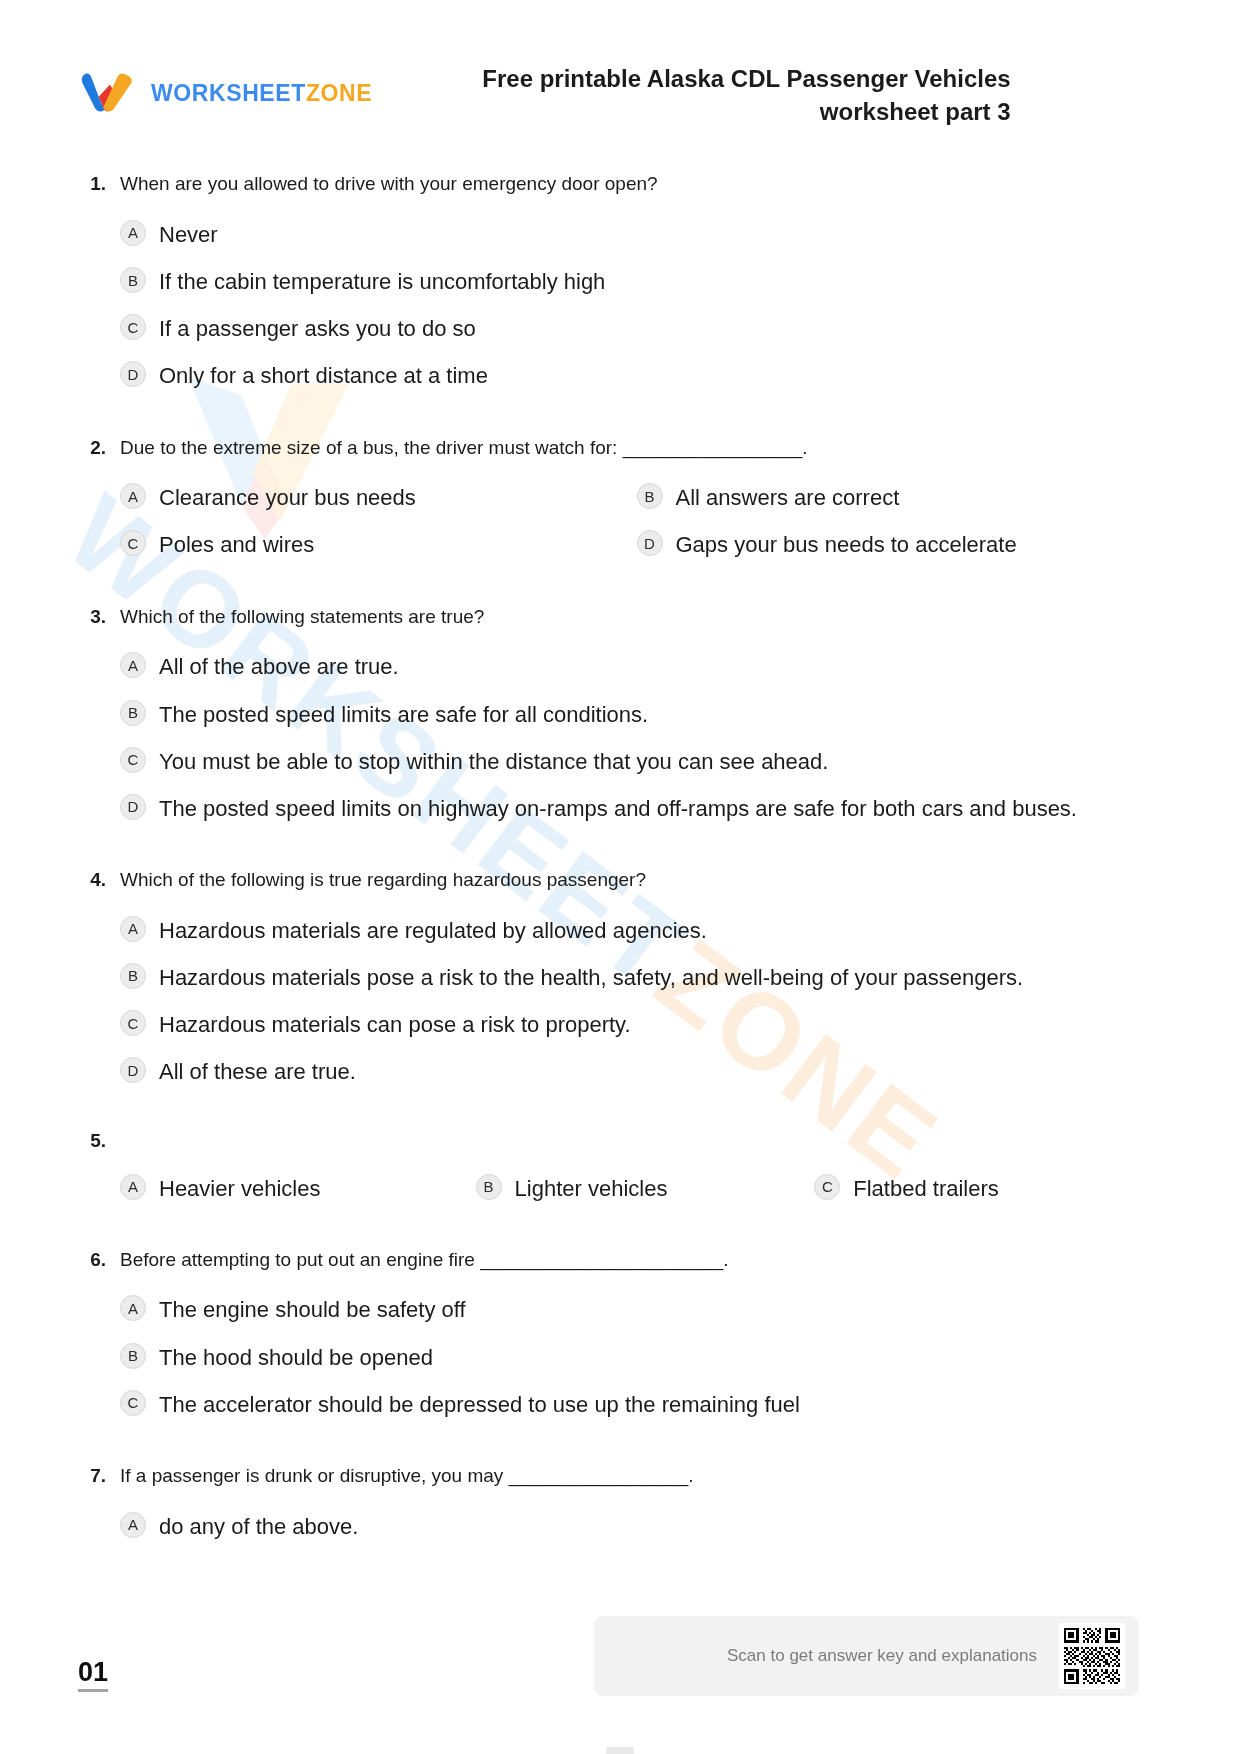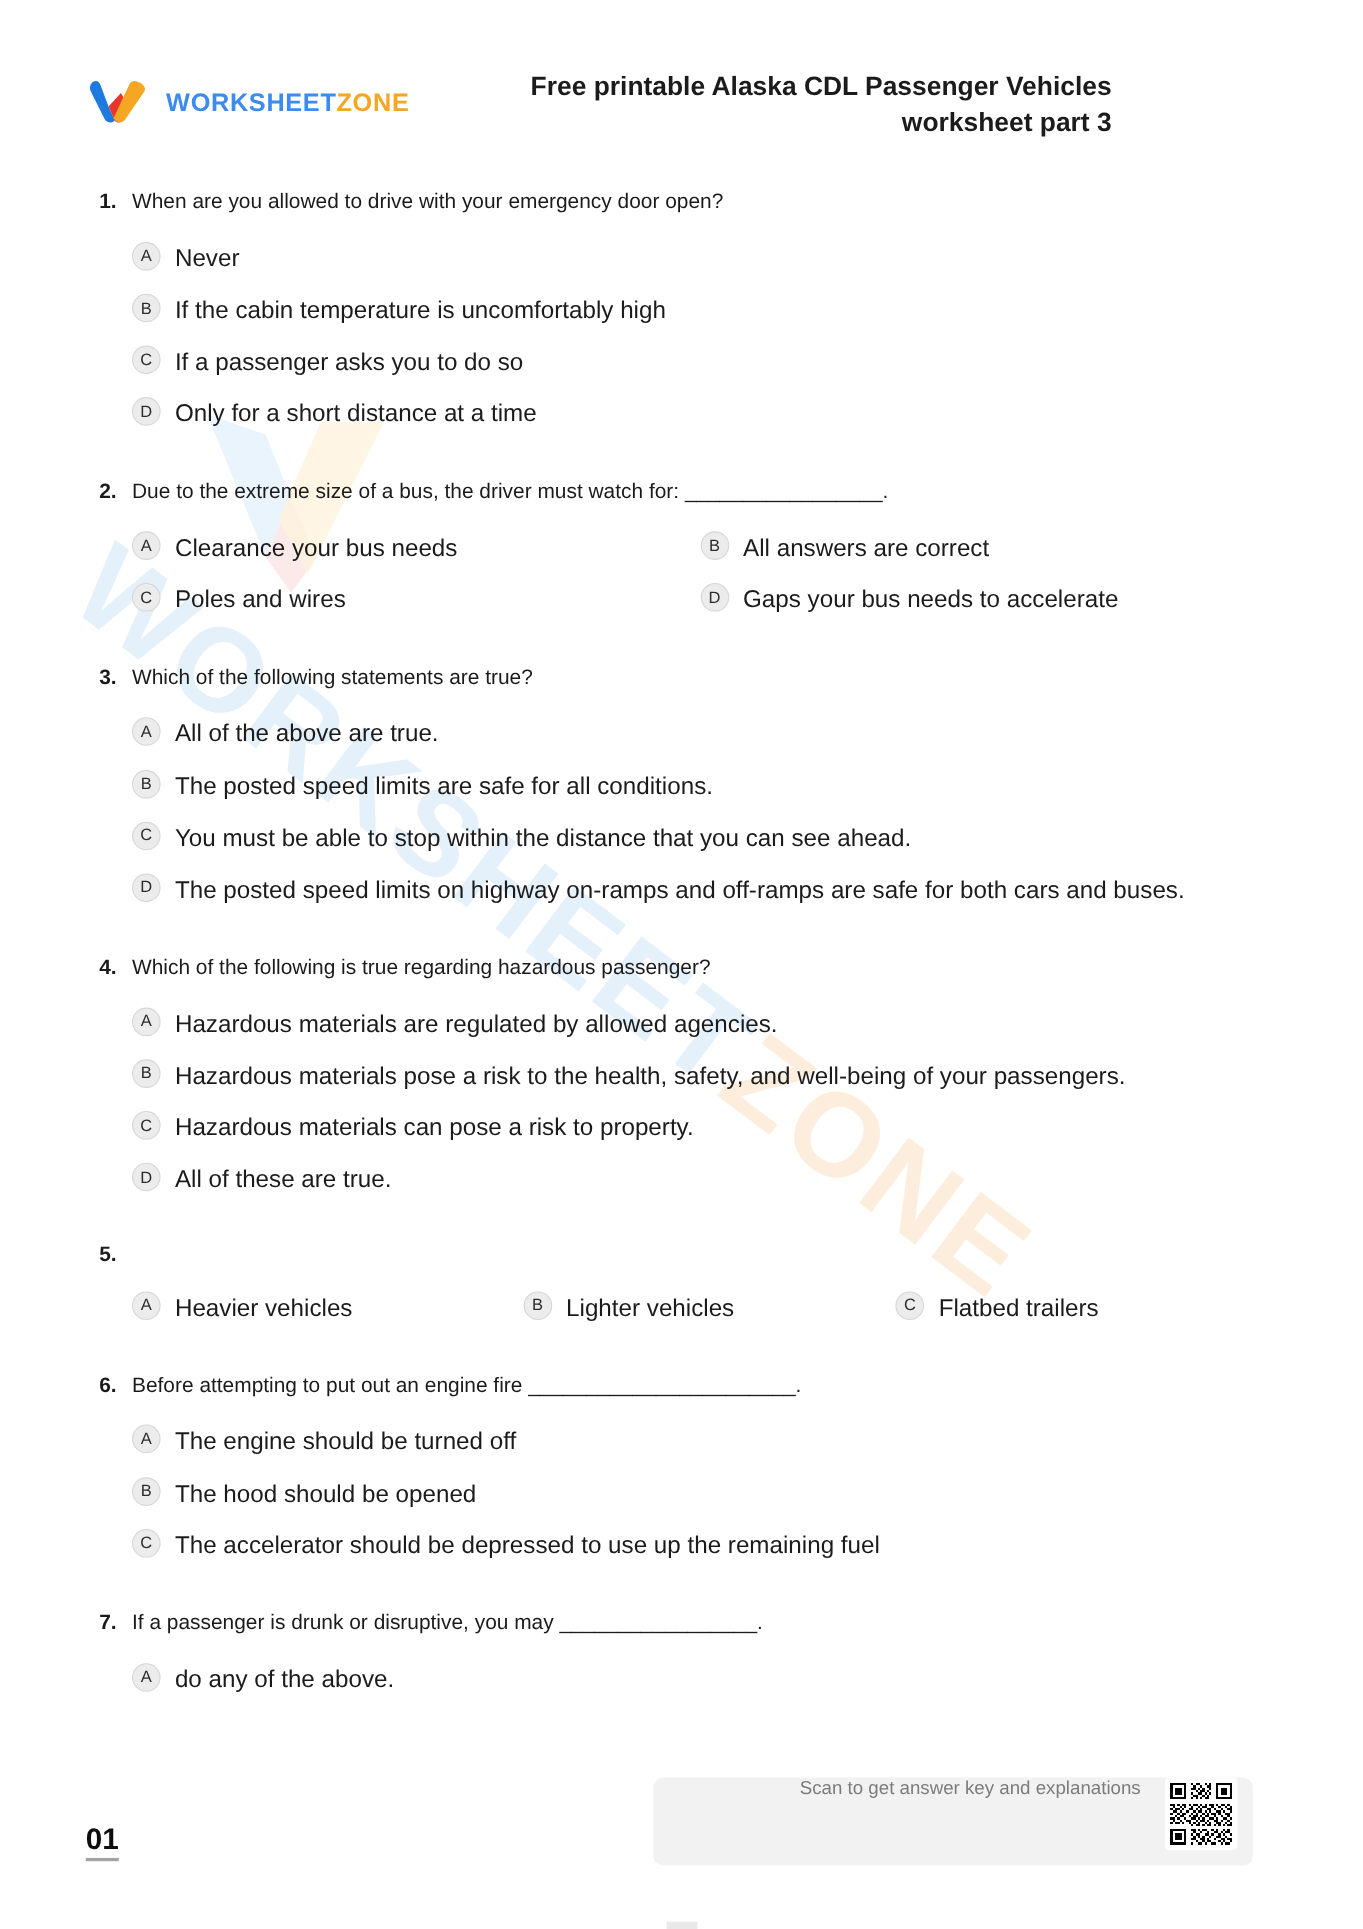--- a/index.html
+++ b/index.html
@@ -190,21 +190,21 @@
   }
   .scan-box {
     position: absolute;
     right: 100px;
     bottom: 58px;
     width: 545px;
     height: 80px;
     background: #f2f2f2;
     border-radius: 9px;
     display: flex;
-    align-items: flex-start;
+    align-items: center;
     justify-content: flex-end;
     padding-right: 14px;
   }
   .scan-label {
     font-size: 17px;
     color: #7b7b7b;
     margin-right: 22px;
     white-space: nowrap;
   }
   .qr {
@@ -375,21 +375,21 @@
         </div>
       </div>
       <div class="question">
         <div class="q-head">
           <div class="q-num">6.</div>
           <div class="q-text">Before attempting to put out an engine fire _______________________.</div>
         </div>
         <div class="options">
           <div class="option">
             <div class="opt-bubble">A</div>
-            <div class="opt-text">The engine should be turned off</div>
+            <div class="opt-text">The engine should be safety off</div>
           </div>
           <div class="option">
             <div class="opt-bubble">B</div>
             <div class="opt-text">The hood should be opened</div>
           </div>
           <div class="option">
             <div class="opt-bubble">C</div>
             <div class="opt-text">The accelerator should be depressed to use up the remaining fuel</div>
           </div>
         </div>

